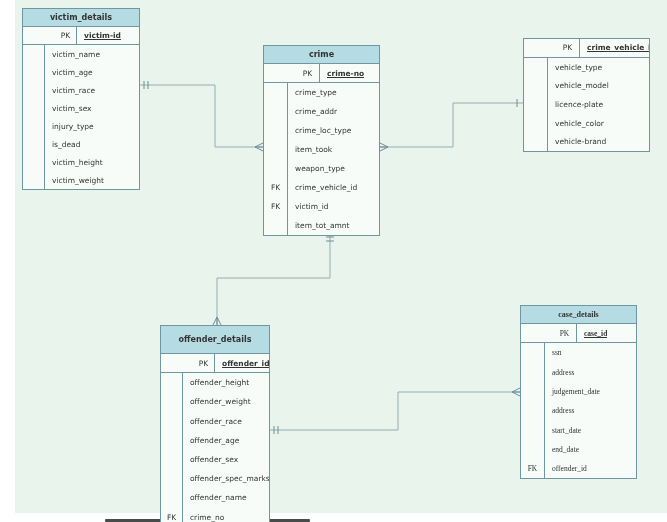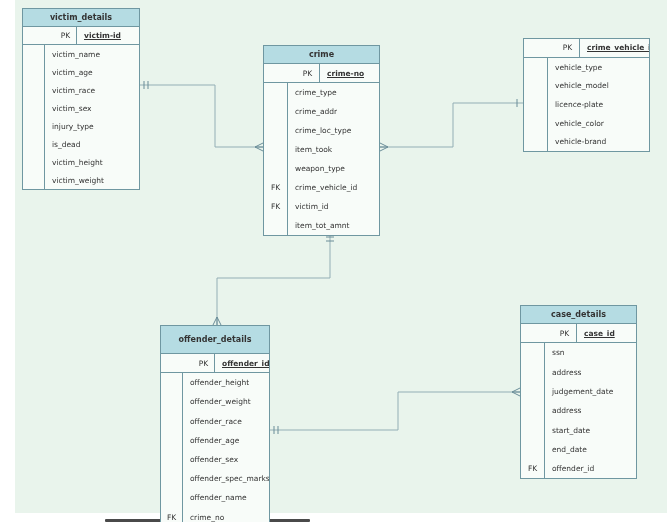--- a/index.html
+++ b/index.html
@@ -247,21 +247,21 @@
       </div>
       <div class="entity-row" style="height: 19.2px;">
         <span class="key-cell" style="width: 22px;"></span>
         <span class="attr-cell">offender_name</span>
       </div>
       <div class="entity-row" style="height: 19.2px;">
         <span class="key-cell" style="width: 22px;">FK</span>
         <span class="attr-cell">crime_no</span>
       </div>
     </div>
-    <div class="entity" style="left: 520px; top: 305px; width: 117px;">
+    <div class="entity" style="left: 520px; top: 305px; width: 117px; font-family: Liberation Serif, serif;">
       <div class="entity-header" style="height: 18px;">case_details</div>
       <div class="entity-row pk-row" style="height: 19.3px;">
         <span class="key-cell" style="width: 24px;">PK</span>
         <span class="attr-cell pk">case_id</span>
       </div>
       <div class="entity-row" style="height: 19.3px;">
         <span class="key-cell" style="width: 24px;"></span>
         <span class="attr-cell">ssn</span>
       </div>
       <div class="entity-row" style="height: 19.3px;">

